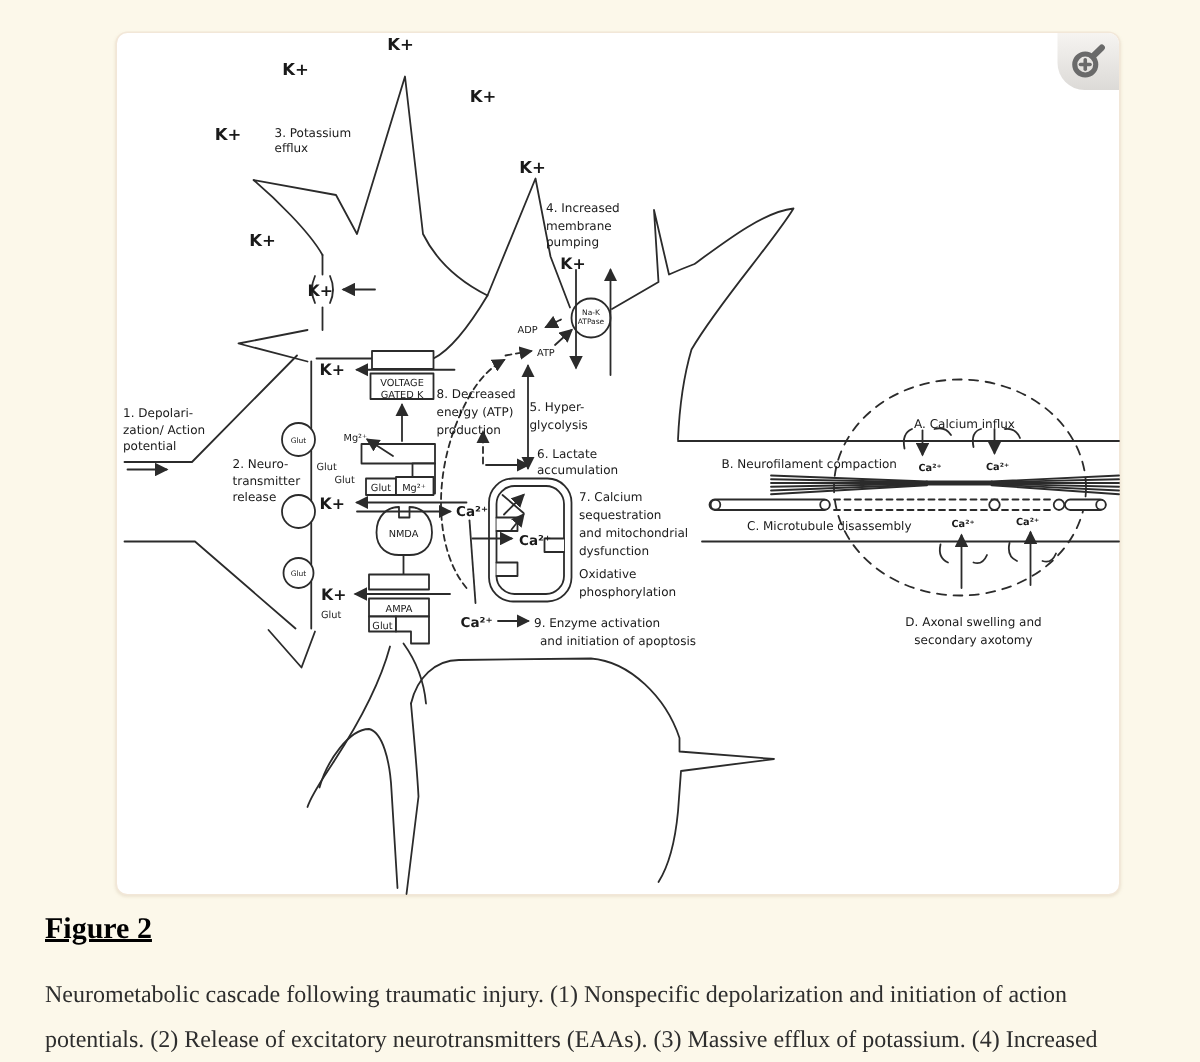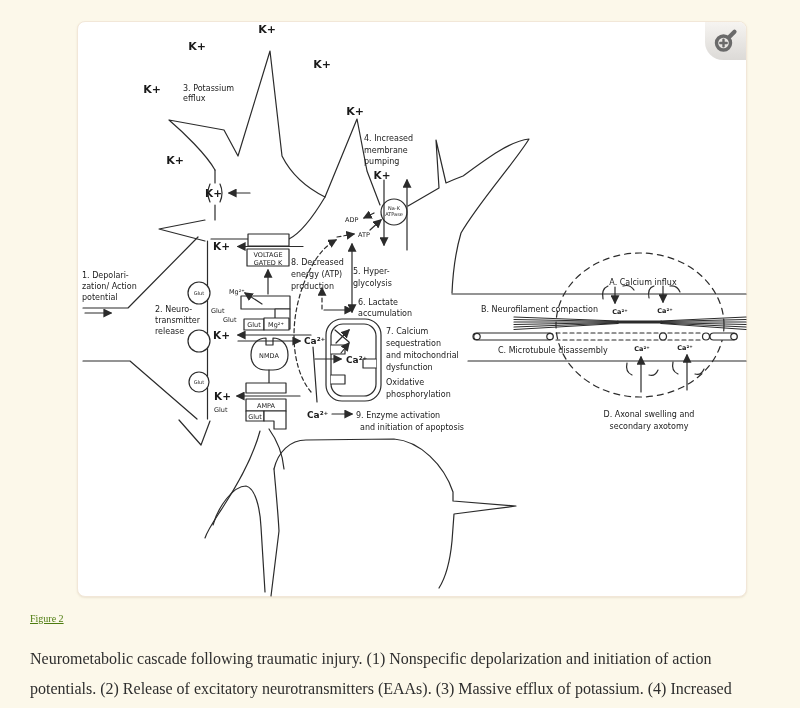--- a/index.html
+++ b/index.html
@@ -28,21 +28,21 @@
   .diagram .wfill{fill:#ffffff;}
   .diagram text{fill:#1a1a1a;stroke:none;font-family:"DejaVu Sans","Liberation Sans",sans-serif;}
   .t8{font-size:8px;} .t65{font-size:6.5px;} .t5{font-size:5px;}
   .b11{font-size:11px;font-weight:bold;} .b10{font-size:10.5px;font-weight:bold;}
   .b9{font-size:9px;font-weight:bold;} .b65{font-size:6.5px;font-weight:bold;}
   .dash{stroke-dasharray:4 3;}
   .dash2{stroke-dasharray:6 5;}
   .thin{stroke-width:1;}
   .caption-block{position:absolute;left:30px;top:608px;width:748px;}
   .figure-link{
-    font-size:10px;color:#4d7c0f;text-decoration:underline;cursor:pointer;
+    font-size:20px;color:#000000;text-decoration:underline;cursor:pointer;font-weight:bold;
   }
   .caption-text{
     margin:18px 0 0 0;font-size:16px;line-height:30px;color:#2e2e2e;
   }
 </style>
 </head>
 <body>
 
 <div class="figure-panel">
 

